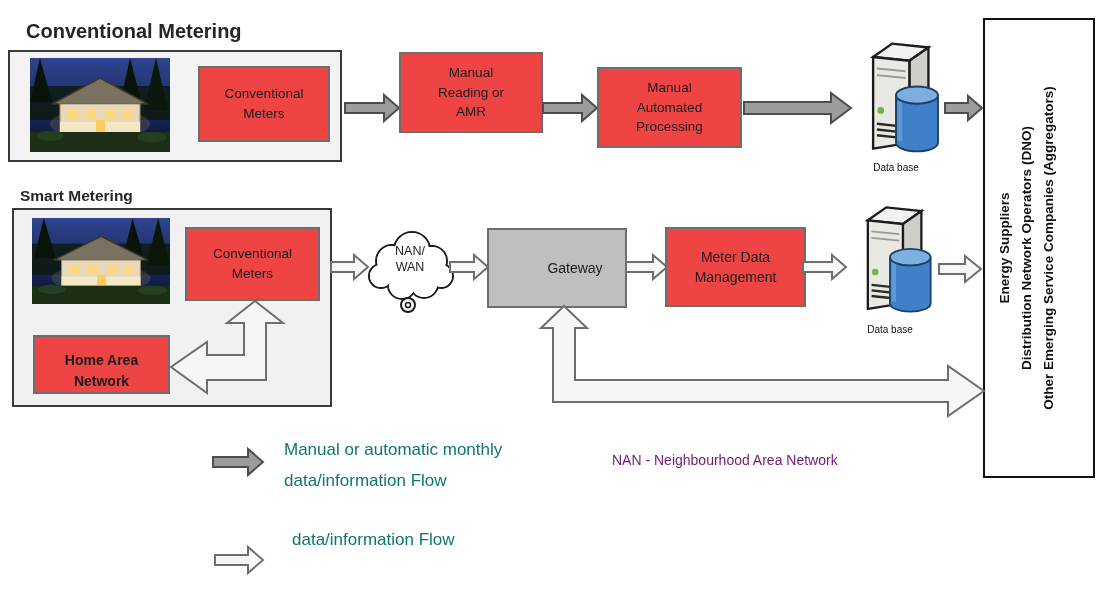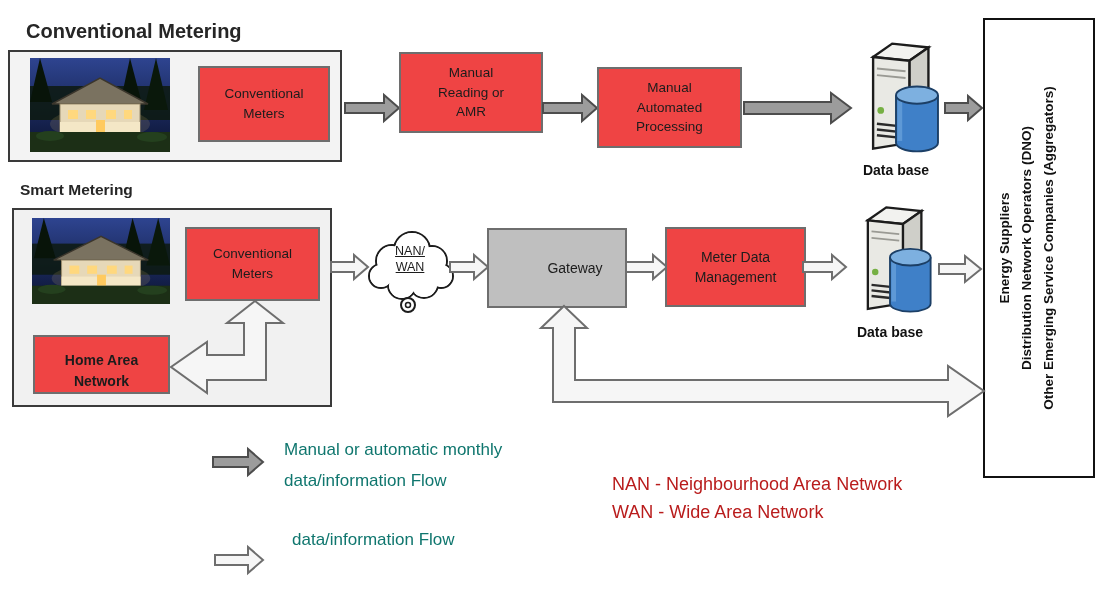--- a/index.html
+++ b/index.html
@@ -8,30 +8,30 @@
   .section-title{position:absolute;font-weight:bold;color:#262626;}
   .container-box{position:absolute;background:#f3f3f3;border:2px solid #3a3a3a;box-sizing:border-box;}
   .box{position:absolute;background:#ef4444;border:2px solid #6e6e6e;box-sizing:border-box;
        display:flex;align-items:center;justify-content:center;text-align:center;
        color:#1c1c1c;font-size:13.5px;line-height:1.45;}
   .box span{display:block;}
   .bold{font-weight:bold;}
   .asvg{position:absolute;overflow:visible;}
   .fa{fill:#9c9c9c;stroke:#4d4d4d;stroke-width:2;}
   .oa{fill:#f6f6f6;stroke:#6e6e6e;stroke-width:2;}
-  .db-label{position:absolute;font-weight:bold;font-size:14px;color:#111;text-align:center;}
+  .db-label{position:absolute;font-weight:normal;font-size:10px;color:#111;text-align:center;}
   .recipients-box{position:absolute;left:983px;top:18px;width:112px;height:460px;
                   background:#fff;border:2px solid #111;box-sizing:border-box;}
   .recipients-rot{position:absolute;left:819px;top:203px;width:440px;height:90px;
                   transform:rotate(-90deg);text-align:center;font-weight:bold;
                   font-size:13.5px;line-height:22px;color:#111;}
   .cloud-label{position:absolute;left:374px;top:243px;width:72px;text-align:center;
-               font-size:12.5px;line-height:16px;color:#1c1c1c;text-decoration:underline;}
+               font-size:12.5px;line-height:16px;color:#1c1c1c;}
   .legend-text{position:absolute;font-size:17px;line-height:31px;color:#0f766e;}
-  .abbrev-text{position:absolute;left:612px;top:446px;font-size:18px;line-height:28px;color:#b91c1c;margin-top:24px;}
+  .abbrev-text{position:absolute;left:612px;top:446px;font-size:14px;line-height:28px;color:#701a75;}
 </style>
 </head>
 <body>
 
 <div id="canvas">
 
   <div class="section-title" style="left:26px;top:20px;font-size:20px;">Conventional Metering</div>
 
   <div class="container-box" style="left:8px;top:50px;width:334px;height:112px;"></div>
 
@@ -105,21 +105,21 @@
     <polygon class="fa" points="0,7 23,7 23,0 37,12 23,24 23,17 0,17"></polygon>
   </svg>
 
   <div class="recipients-box"></div>
   <div class="recipients-rot">
     <div>Energy Suppliers</div>
     <div>Distribution Network Operators (DNO)</div>
     <div>Other Emerging Service Companies (Aggregators)</div>
   </div>
 
-  <div class="section-title" style="left:20px;top:181px;font-size:15.5px;text-align:center;">Smart Metering</div>
+  <div class="section-title" style="left:20px;top:187px;font-size:15.5px;text-align:center;">Smart Metering</div>
 
   <div class="container-box" style="left:12px;top:208px;width:320px;height:199px;background:#f1f1f1;"></div>
 
   <svg class="asvg" style="left:32px;top:218px;" width="138" height="86" viewBox="0 0 140 94" preserveAspectRatio="none">
     <defs>
       <linearGradient id="sky2" x1="0" y1="0" x2="0" y2="1">
         <stop offset="0" stop-color="#2e4490"></stop>
           <stop offset="1" stop-color="#0a1230"></stop>
       </linearGradient>
     </defs>
@@ -233,21 +233,20 @@
   <svg class="asvg" style="left:213px;top:449px;" width="50" height="26" viewBox="0 0 50 26">
     <polygon class="fa" points="0,8 35,8 35,0 50,13 35,26 35,18 0,18"></polygon>
   </svg>
   <div class="legend-text" style="left:284px;top:434px;">
     <div>Manual or automatic monthly</div>
     <div>data/information Flow</div>
   </div>
 
   <div class="abbrev-text">
     <div>NAN - Neighbourhood Area Network</div>
-    <div>WAN - Wide Area Network</div>
   </div>
 
   <svg class="asvg" style="left:215px;top:547px;" width="48" height="26" viewBox="0 0 48 26">
     <polygon class="oa" points="0,8 33,8 33,0 48,13 33,26 33,18 0,18"></polygon>
   </svg>
   <div class="legend-text" style="left:292px;top:524px;">
     <div>data/information Flow</div>
   </div>
 
 </div>

